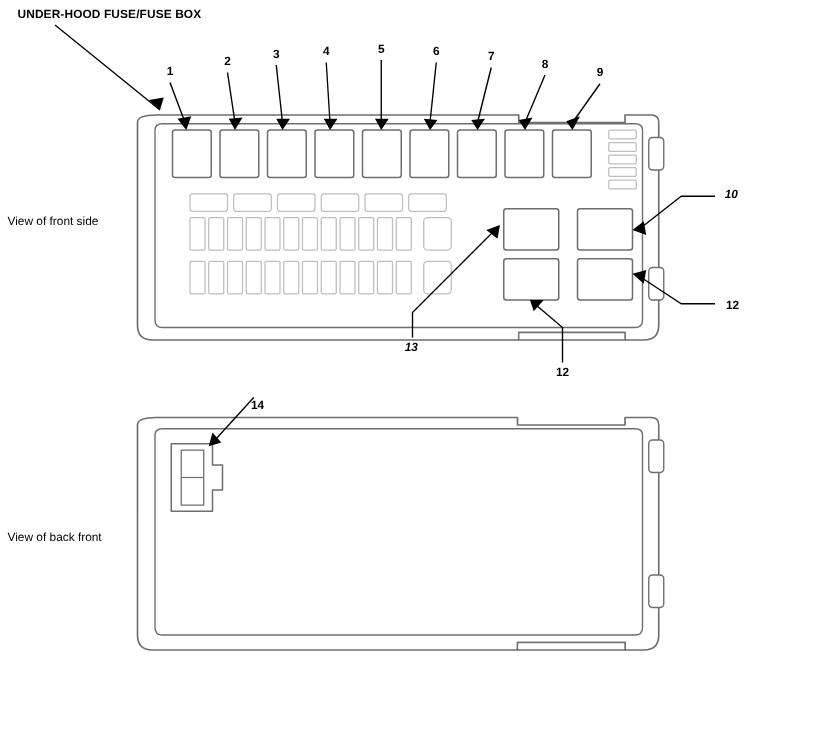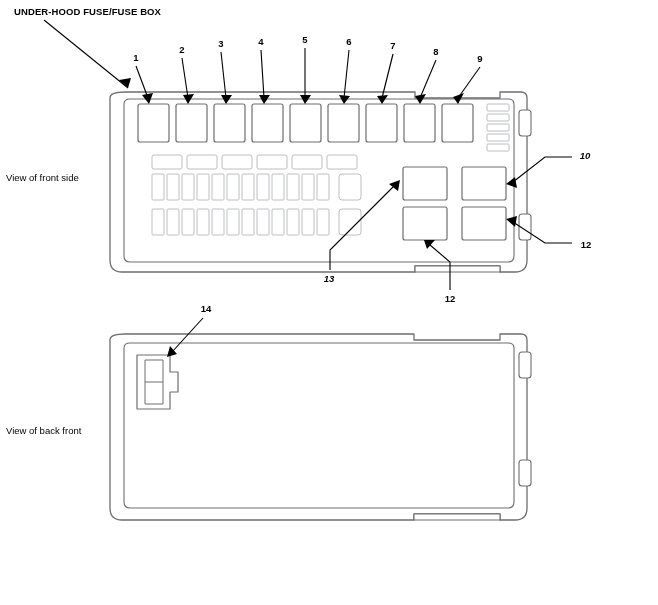--- a/index.html
+++ b/index.html
@@ -64,21 +64,21 @@
   <div class="callout-num" style="left:253px; top:36px;">4</div>
   <div class="callout-num" style="left:297px; top:34px;">5</div>
   <div class="callout-num" style="left:341px; top:36px;">6</div>
   <div class="callout-num" style="left:385px; top:40px;">7</div>
   <div class="callout-num" style="left:428px; top:46px;">8</div>
   <div class="callout-num" style="left:472px; top:53px;">9</div>
   <div class="callout-num" style="left:577px; top:150px;font-style:italic;">10</div>
   <div class="callout-num" style="left:578px; top:239px;">12</div>
   <div class="callout-num" style="left:442px; top:293px;">12</div>
   <div class="callout-num" style="left:321px; top:273px;font-style:italic;">13</div>
-  <div class="callout-num" style="left:198px; top:303px;">14</div>
+  <div class="callout-num" style="left:198px; top:319px;">14</div>
 
   <svg width="658" height="605" viewBox="0 0 658 605">
 
     <g>
 
       <path d="M110,98 L110,260 Q110,272 122,272 L415,272 L415,266 L500,266 L500,272 L515,272
                Q527,272 527,260 L527,98 Q527,92 521,92 L500,92 L500,98 L415,98 L415,92 L125,92
                Q110,92 110,98 Z" fill="#ffffff" stroke="#6d6e70" stroke-width="1.3" stroke-linejoin="round"></path>
 
       <rect x="519" y="110" width="12" height="26" rx="3" fill="#ffffff" stroke="#6d6e70" stroke-width="1.1"></rect>

